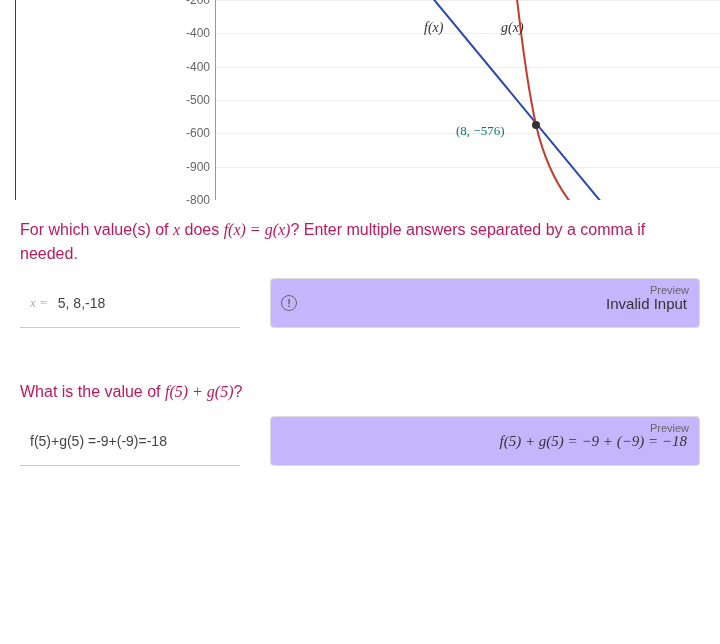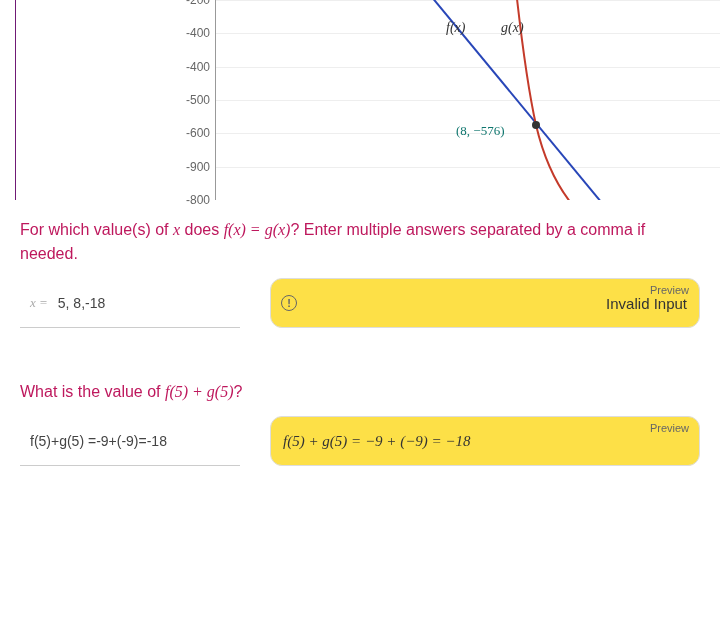--- a/index.html
+++ b/index.html
@@ -109,41 +109,41 @@
     }
     .input-prefix {
       color: #aaa;
       font-style: italic;
       margin-right: 10px;
       font-family: 'Times New Roman', serif;
       font-size: 13px;
     }
     .preview-box {
       flex: 1;
-      background: #fde047;
+      background: #c4b5fd;
       border: 1px solid #ddd;
-      border-radius: 12px;
+      border-radius: 4px;
       padding: 6px 12px;
       position: relative;
       display: flex;
       align-items: center;
       min-height: 50px;
     }
     .preview-label {
       position: absolute;
       top: 5px;
       right: 10px;
       font-size: 11px;
       color: #666;
     }
     .preview-content {
       font-size: 15px;
       color: #333;
       width: 100%;
-      text-align: left;
+      text-align: right;
       font-family: 'Times New Roman', serif;
     }
     .invalid {
       width: 100%;
       text-align: right;
       font-family: Arial, sans-serif;
     }
     .alert-icon {
       position: absolute;
       left: 10px;
@@ -186,21 +186,21 @@
       <div class="grid-line-h" style="top:50%"></div>
       <div class="grid-line-h" style="top:66.6%"></div>
       <div class="grid-line-h" style="top:83.3%"></div>
 
       <svg class="chart-svg" viewBox="0 0 520 200" preserveAspectRatio="none">
         <line x1="210" y1="-10" x2="400" y2="220" stroke="#2846b8" stroke-width="2"></line>
         <path d="M 300 -10 Q 310 80 320 125 Q 340 210 400 240" fill="none" stroke="#c43a2a" stroke-width="2"></path>
         <circle cx="320" cy="125" r="4" fill="#333"></circle>
       </svg>
 
-      <div class="curve-label" style="left: 430px; top: 20px;">f(x)</div>
+      <div class="curve-label" style="left: 408px; top: 20px;">f(x)</div>
       <div class="curve-label" style="left: 485px; top: 20px;">g(x)</div>
       <div class="point-label" style="left: 440px; top: 123px;">(8, −576)</div>
     </div>
   </div>
 
   <div class="content">
 
     <div class="question">
       <span>For which value(s) of </span><span class="math">x</span><span> does </span><span class="math">f(x) = g(x)</span><span>? Enter multiple answers separated by a comma if needed.</span>
     </div>

